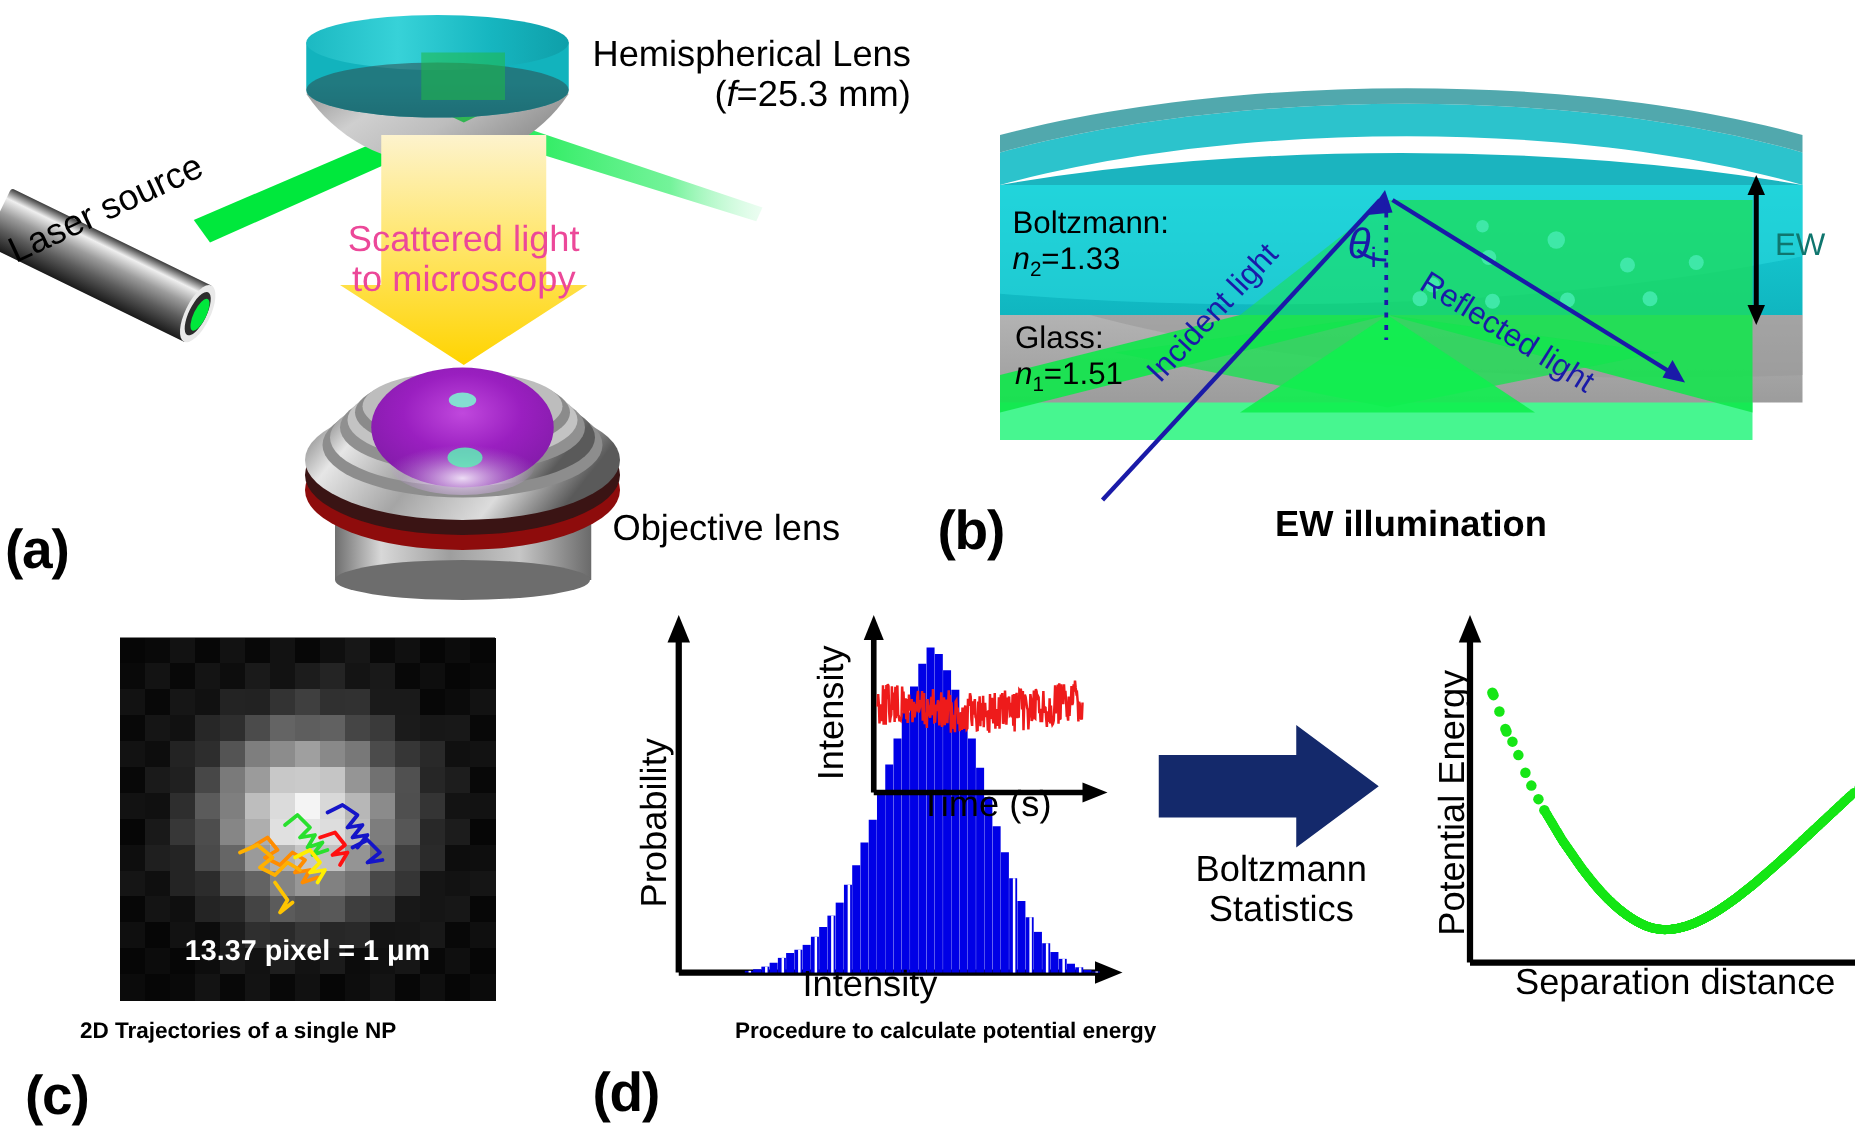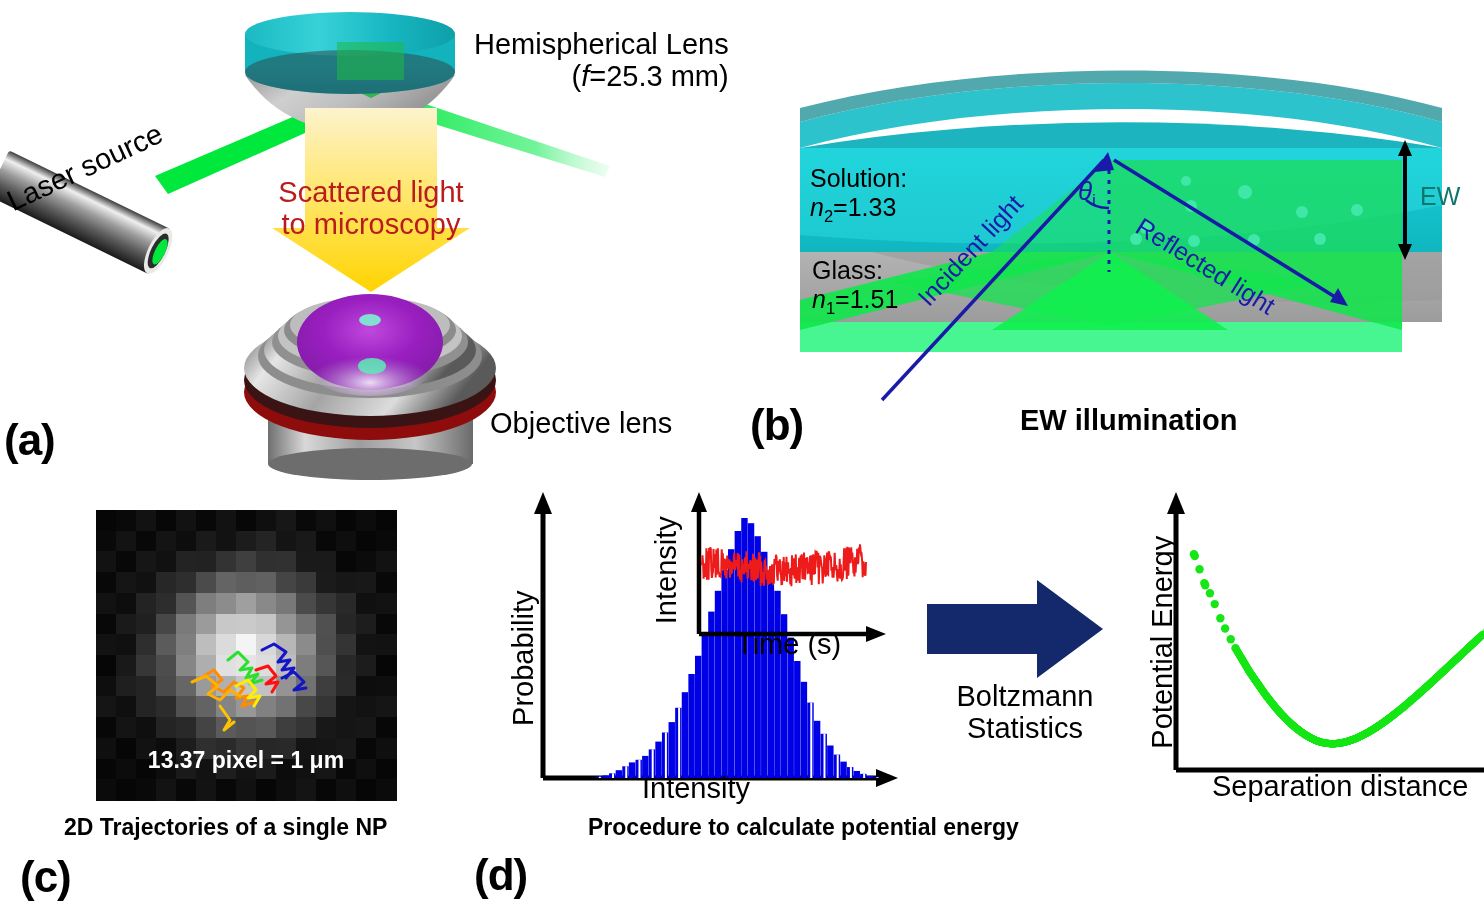--- a/index.html
+++ b/index.html
@@ -2,21 +2,21 @@
 <html><head>
 <meta charset="utf-8">
 <style>
   html,body{margin:0;padding:0;background:#ffffff;}
   body{width:1484px;height:902px;position:relative;overflow:hidden;
        font-family:"Liberation Sans","DejaVu Sans",sans-serif;color:#000;}
   .abs{position:absolute;}
   .panel-label{font-size:44px;font-weight:bold;letter-spacing:-1px;}
   .lbl{font-size:29px;line-height:1.12;}
   .lbl-b{font-size:25px;line-height:1.15;}
-  .cap-bold{font-size:23px;font-weight:bold;}
+  .cap-bold{font-size:18px;font-weight:bold;}
   svg{display:block;overflow:visible;}
   .nowrap{white-space:nowrap;}
   sub{font-size:0.66em;}
   i{font-style:italic;}
 </style>
 </head>
 <body>
 
 <div class="abs" style="left:0;top:0;width:742px;height:460px;margin-top:20px;">
 
@@ -141,21 +141,21 @@
     <div>Hemispherical Lens</div>
     <div style="text-align:right;">
       <span>(</span><i>f</i><span>=25.3 mm)</span>
     </div>
   </div>
 
   <div class="abs lbl" style="left:2px;top:168px;transform:rotate(-25deg);transform-origin:left top;">
     <span>Laser source</span>
   </div>
 
-  <div class="abs lbl" style="left:266px;top:156px;width:210px;text-align:center;color:#b91c1c;">
+  <div class="abs lbl" style="left:266px;top:156px;width:210px;text-align:center;color:#ec4899;">
     <div>Scattered light</div>
     <div>to microscopy</div>
   </div>
 
   <div class="abs lbl nowrap" style="left:490px;top:387px;">Objective lens</div>
 
   <div class="abs panel-label" style="left:4px;top:395px;">(a)</div>
 </div>
 
 <div class="abs" style="left:742px;top:0;width:742px;height:460px;">
@@ -228,36 +228,36 @@
       <line x1="372" y1="160" x2="598" y2="300"></line>
     </g>
     <polygon points="606,306 588,302 596,288" fill="#1a1aa8"></polygon>
     <g>
       <line x1="367" y1="160" x2="367" y2="272" stroke="#1a1aa8" stroke-width="3" stroke-dasharray="4,6"></line>
     </g>
     <path d="M344,200 A34,34 0 0 0 367,208" stroke="#1a1aa8" stroke-width="2.5" fill="none"></path>
   </svg>
 
   <div class="abs lbl-b" style="left:68px;top:164px;">
-    <div>Solution:</div>
+    <div>Boltzmann:</div>
     <div>
       <i>n</i><sub>2</sub><span>=1.33</span>
     </div>
   </div>
 
   <div class="abs lbl-b" style="left:70px;top:256px;">
     <div>Glass:</div>
     <div>
       <i>n</i><sub>1</sub><span>=1.51</span>
     </div>
   </div>
 
   <div class="abs lbl-b" style="left:678px;top:182px;color:#0f766e;">EW</div>
 
-  <div class="abs" style="left:336px;top:176px;color:#1a1aa8;font-size:26px;">
+  <div class="abs" style="left:336px;top:176px;color:#1a1aa8;font-size:34px;">
     <i>θ</i><sub>i</sub>
   </div>
 
   <div class="abs lbl-b nowrap" style="left:170px;top:292px;color:#1a1aa8;transform:rotate(-47deg);transform-origin:left top;">Incident light</div>
 
   <div class="abs lbl-b nowrap" style="left:404px;top:212px;color:#1a1aa8;transform:rotate(32deg);transform-origin:left top;">Reflected light</div>
 
   <div class="abs lbl nowrap" style="left:278px;top:404px;font-weight:bold;">EW illumination</div>
 
   <div class="abs panel-label" style="left:8px;top:400px;">(b)</div>

